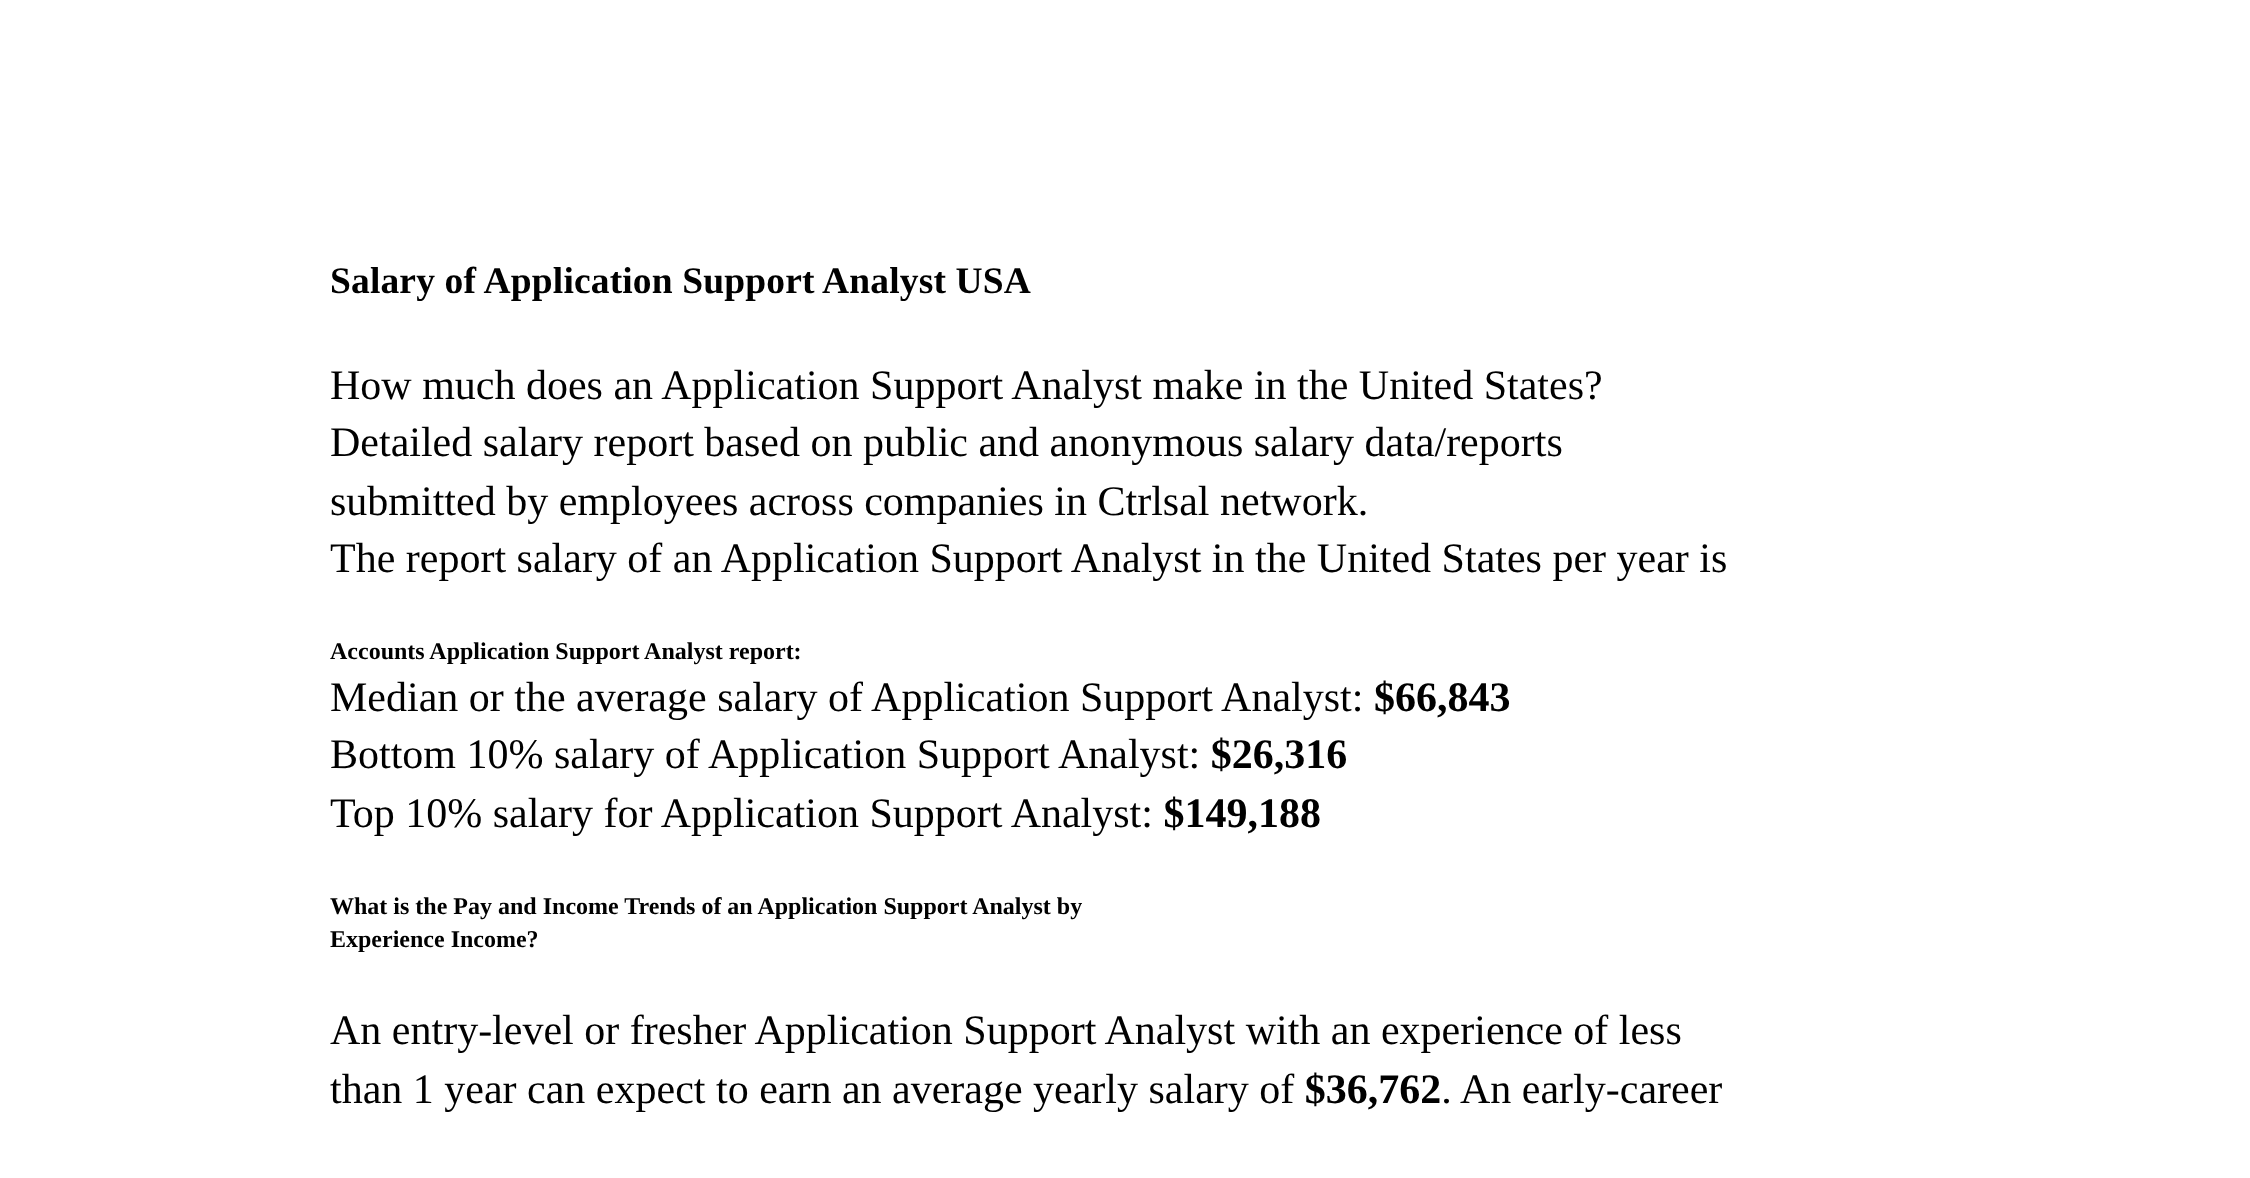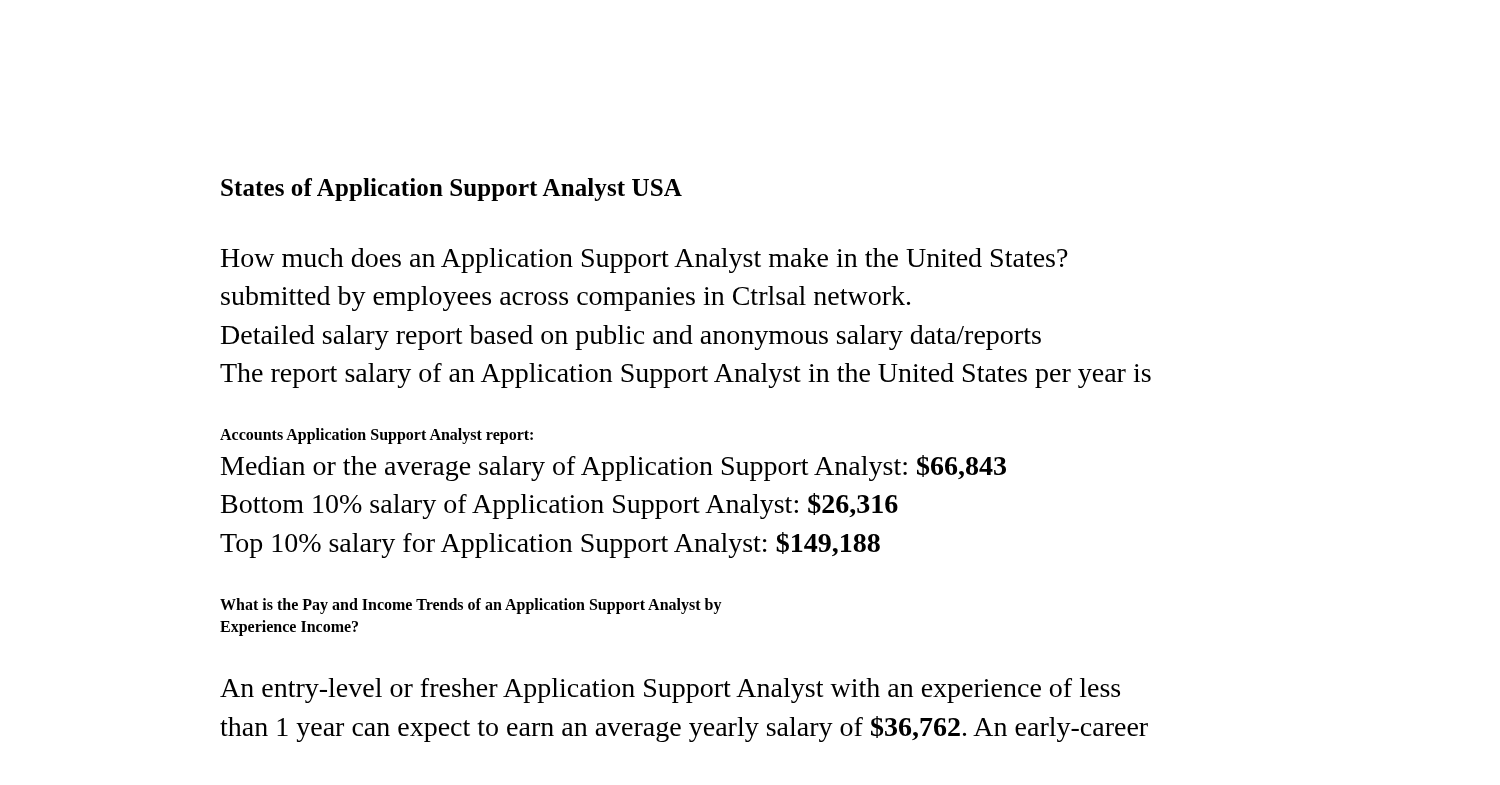--- a/index.html
+++ b/index.html
@@ -51,27 +51,27 @@
   .clip-line {
     overflow: hidden;
   }
 </style>
 </head>
 <body>
 
 <div class="page">
   <div class="content">
 
-    <div class="doc-h">States of Application Support Analyst USA</div>
+    <div class="doc-h">Salary of Application Support Analyst USA</div>
 
     <div class="spacer-lg"></div>
 
     <div class="doc-p">How much does an Application Support Analyst make in the United States?</div>
+    <div class="doc-p">Detailed salary report based on public and anonymous salary data/reports</div>
     <div class="doc-p">submitted by employees across companies in Ctrlsal network.</div>
-    <div class="doc-p">Detailed salary report based on public and anonymous salary data/reports</div>
     <div class="doc-p">The report salary of an Application Support Analyst in the United States per year is</div>
 
     <div class="spacer-md"></div>
 
     <div class="block-heading-2">Accounts Application Support Analyst report:</div>
     <div class="doc-p"><span>Median or the average salary of Application Support Analyst: </span><b>$66,843</b></div>
     <div class="doc-p"><span>Bottom 10% salary of Application Support Analyst: </span><b>$26,316</b></div>
     <div class="doc-p"><span>Top 10% salary for Application Support Analyst: </span><b>$149,188</b></div>
 
     <div class="spacer-md"></div>

